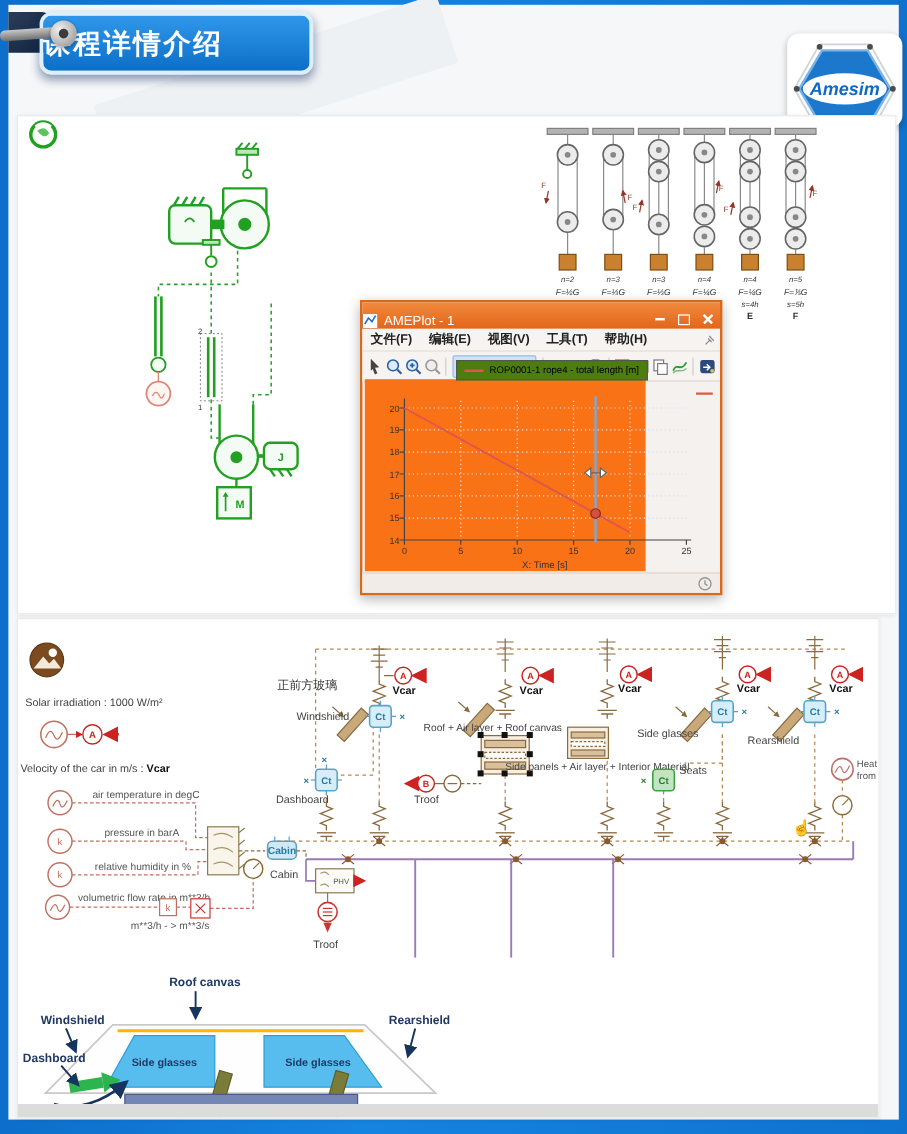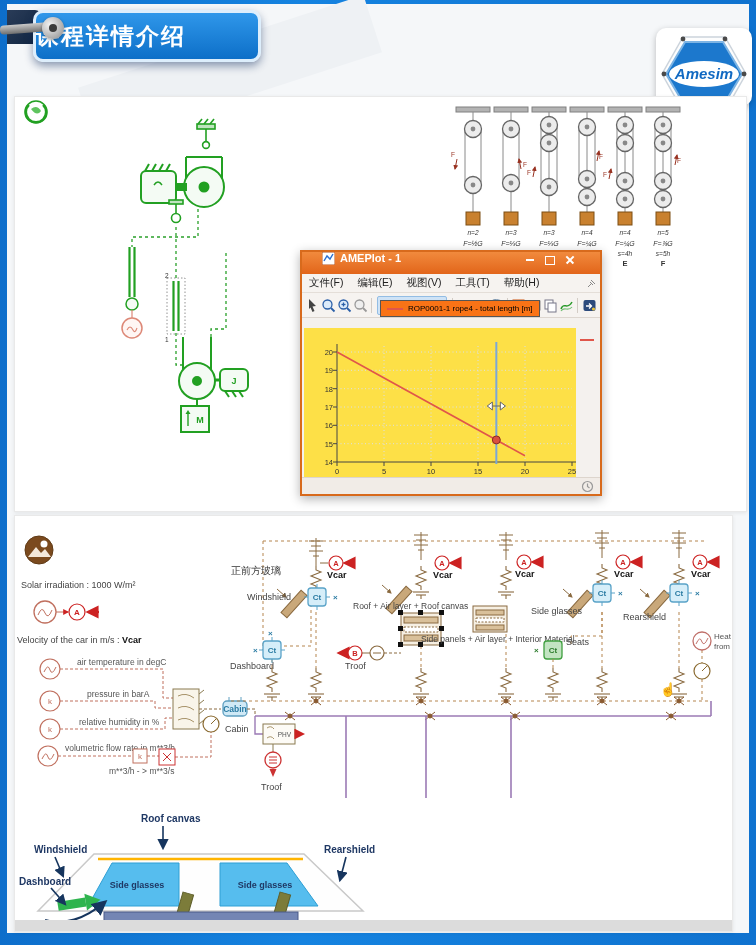--- a/index.html
+++ b/index.html
@@ -23,39 +23,39 @@
         display:flex;align-items:center;justify-content:flex-start;letter-spacing:2px;}
   .banner{position:absolute;left:318px;top:4px;width:342px;height:56px;background:#1478d2;
         color:#fff;font-size:24px;font-weight:bold;display:flex;align-items:center;
         justify-content:center;letter-spacing:1px;}
   .logocard{position:absolute;left:656px;top:1px;width:96px;height:78px;background:#fff;
         border-radius:10px;box-shadow:0 2px 6px rgba(0,0,0,.25);margin-top:27px;}
   
   .win{position:absolute;left:300px;top:250px;width:302px;height:246px;background:#f4f1ee;
         border:2px solid #d86a1c;box-shadow:0 3px 10px rgba(0,0,0,.3);box-sizing:border-box;}
   .titlebar{height:22px;background:linear-gradient(#f18a3d,#e2651a);display:flex;
-        align-items:flex-start;color:#fff;font-size:11px;font-weight:bold;padding:0 20px;}
+        align-items:flex-end;color:#fff;font-size:11px;font-weight:normal;padding:0 0;}
   .wbtn{width:20px;height:16px;display:flex;align-items:center;justify-content:center;position:relative;}
   .minbar{width:8px;height:2px;background:#fff;}
   .maxbox{width:8px;height:7px;border:1.4px solid #fff;}
   .xbar{position:absolute;width:10px;height:1.6px;background:#fff;left:5px;top:7px;}
   .menubar{height:18px;background:#f6f3f0;border-bottom:1px solid #e4ded8;display:flex;
         align-items:center;font-size:10.5px;color:#222;position:relative;}
-  .menubar span{padding:0 7px;}
+  .menubar span{padding:0 7px;font-weight:bold;}
   .toolbar{height:24px;background:#f6f3f0;border-bottom:1px solid #ddd6cf;display:flex;
         align-items:center;padding:0 3px;}
   .ti{width:17px;height:17px;display:flex;align-items:center;justify-content:center;}
   .tsep{width:1px;height:15px;background:#d3ccc5;margin:0 3px;}
   .tgrp{display:flex;background:#cfe3f6;border:1px solid #93bde4;border-radius:2px;margin:0 2px;}
-  .plotclient{position:absolute;left:2px;top:76px;width:272px;height:160px;background:#fde047;}
+  .plotclient{position:absolute;left:2px;top:64px;width:234px;height:160px;background:#f97316;}
   .readout{position:absolute;left:3px;top:46px;width:72px;height:33px;background:#fff;
         border:1px solid #555;font-size:9px;line-height:15px;padding:1px 3px;z-index:5;
         font-family:"DejaVu Sans Mono",monospace;white-space:pre;}
   .readout .ry{color:#cc3333;}
-  .legendbox{position:absolute;left:78px;top:48px;height:15px;background:#f97316;border:1px solid #555;
+  .legendbox{position:absolute;left:78px;top:48px;height:15px;background:#4d7c0f;border:1px solid #555;
         display:flex;align-items:center;padding:0 6px;font-size:8px;z-index:4;gap:5px;white-space:nowrap;text-align:center;}
   .legdash{width:16px;height:2px;background:#e0564a;}
   .statusbar{position:absolute;left:0;bottom:0;width:100%;height:17px;background:#f1ece7;
         border-top:1px solid #ddd5cd;display:flex;align-items:center;justify-content:flex-end;padding:0 6px;box-sizing:border-box;}
   .navy{fill:#1f3864;font-weight:bold;}
   .heatclip{overflow:hidden;}
 </style>
 </head>
 <body>
 

